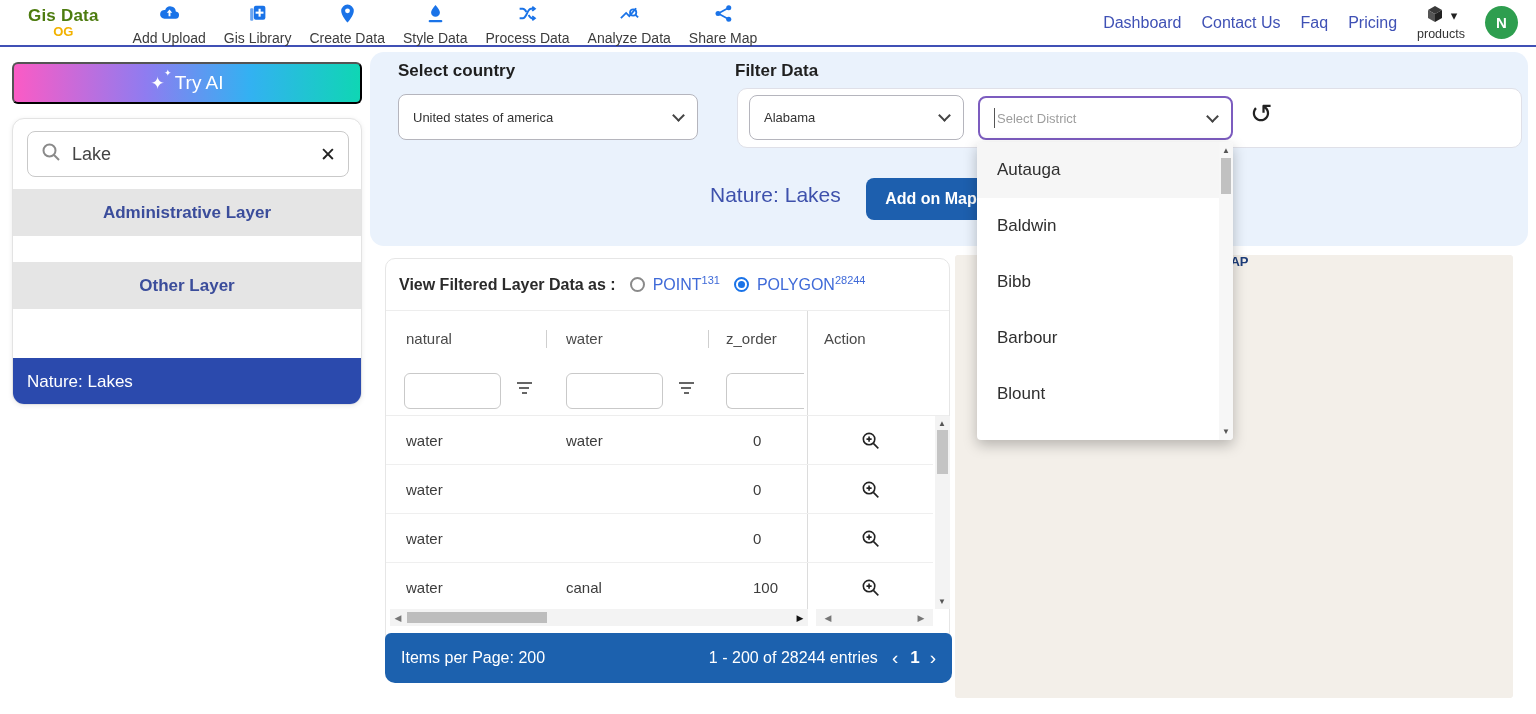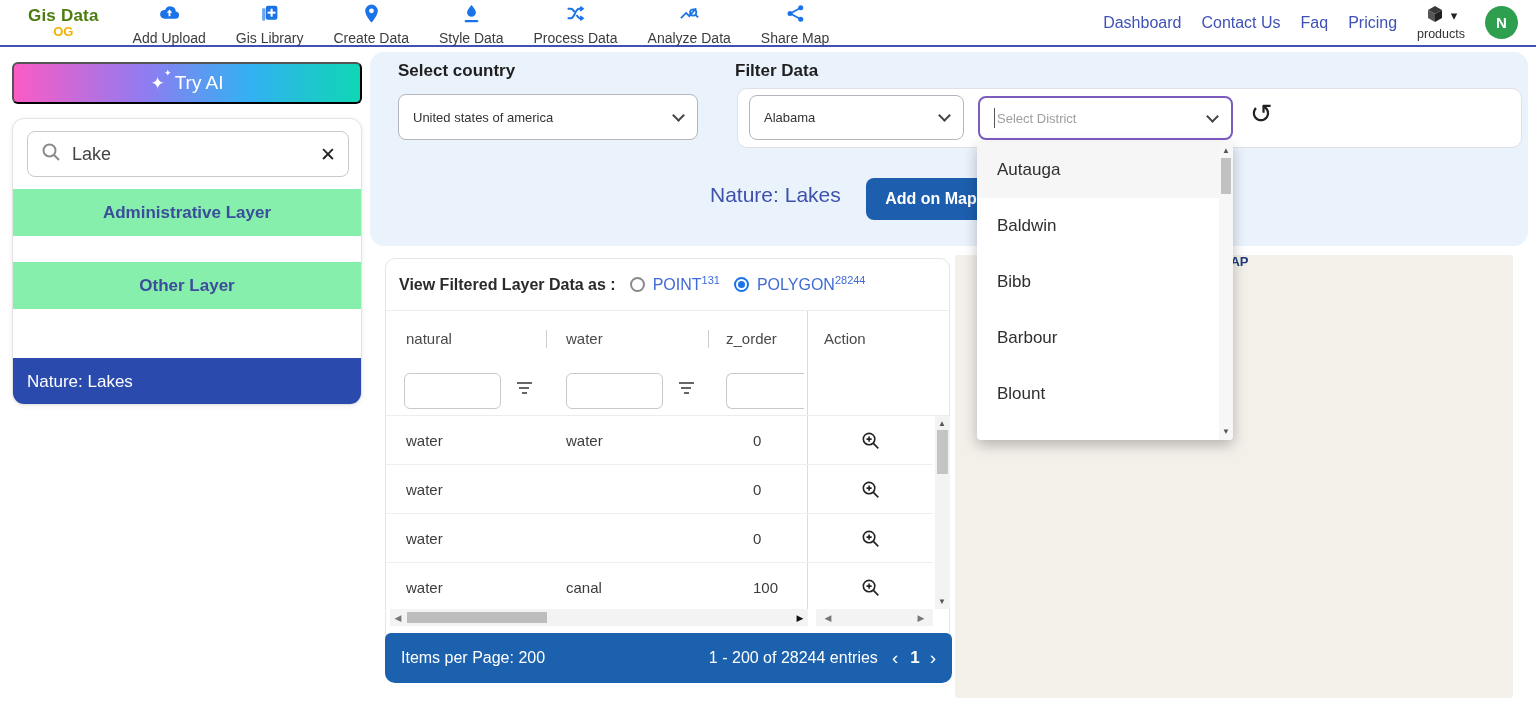--- a/index.html
+++ b/index.html
@@ -7,21 +7,21 @@
               font-family:"Liberation Sans", sans-serif; }
   .app { position:relative; width:1536px; height:714px; background:#fff; }
 
   
   .navbar { position:absolute; left:0; top:0; width:1536px; height:47px; background:#fff;
             border-bottom:2px solid #4050b5; display:flex; align-items:center; z-index:50; }
   .logo { margin-left:28px; line-height:1; cursor:pointer; }
   .logo-l1 { font-size:17px; font-weight:bold; color:#4d7c0f; letter-spacing:.2px; }
   .logo-l2 { font-size:13px; font-weight:bold; margin-top:1px; text-align:center; }
   .logo-l2 .map { color:#1d3d7a; } .logo-l2 .og { color:#f2b200; }
-  .nav-tools { display:flex; align-items:flex-start; margin-left:34px; gap:30px; }
+  .nav-tools { display:flex; align-items:flex-start; margin-left:34px; gap:18px; }
   .nav-item { display:flex; flex-direction:column; align-items:center; cursor:pointer; padding-top:4px; }
   .nav-item svg { width:21px; height:21px; }
   .nav-label { font-size:14px; color:#3c3c3c; margin-top:2px; white-space:nowrap; }
   .nav-right { margin-left:auto; display:flex; align-items:center; gap:20px; padding-right:18px; }
   .nav-link { font-size:16px; color:#3f51b5; text-decoration:none; cursor:pointer; white-space:nowrap; }
   .products { display:flex; flex-direction:column; align-items:center; cursor:pointer; line-height:1; }
   .products-top { display:flex; align-items:center; gap:6px; }
   .caret { font-size:13px; color:#222; }
   .products-label { font-size:12.5px; color:#333; margin-top:1px; }
   .avatar { width:33px; height:33px; border-radius:50%; background:#2e9e4f; color:#fff; font-size:15px;
@@ -32,21 +32,21 @@
            background:linear-gradient(90deg,#fb5bc5 0%,#8f7cf0 38%,#33b1f2 68%,#0fd6b4 100%);
            color:#fff; font-size:19px; display:flex; align-items:center; justify-content:center; gap:10px; cursor:pointer; }
   .sparkle { position:relative; font-size:17px; }
   .sparkle .s2 { position:absolute; font-size:9px; top:-5px; right:-7px; }
   .side-card { position:absolute; left:12px; top:118px; width:350px; height:287px; background:#fff;
                border:1px solid #e3e3e3; border-radius:12px; box-shadow:0 1px 5px rgba(0,0,0,.08); overflow:hidden; }
   .search-box { position:absolute; left:14px; top:12px; width:322px; height:46px; border:1px solid #c9c9c9;
                 border-radius:8px; display:flex; align-items:center; padding:0 12px; gap:10px; background:#fff; }
   .search-box input { border:none; outline:none; flex:1; font-size:18px; color:#444; font-family:inherit; background:transparent; }
   .clear-x { font-size:19px; color:#222; cursor:pointer; }
-  .sec-head { position:absolute; left:0; width:100%; height:47px; background:#86efac; color:#3b4d9b;
+  .sec-head { position:absolute; left:0; width:100%; height:47px; background:#e5e5e5; color:#3b4d9b;
               font-size:17px; font-weight:bold; display:flex; align-items:center; justify-content:center; }
   .layer-item { position:absolute; left:0; width:100%; height:48px; display:flex; align-items:center;
                 padding-left:14px; font-size:17px; cursor:pointer; }
   .layer-link { color:#3f6ad8; background:#fff; }
   .layer-sel { background:#2b4aad; color:#fff; }
 
   
   .filter-panel { position:absolute; left:370px; top:52px; width:1158px; height:194px;
                   background:#eaf2fc; border-radius:14px; }
   .f-label { position:absolute; font-size:17px; font-weight:bold; color:#1f1f1f; }

